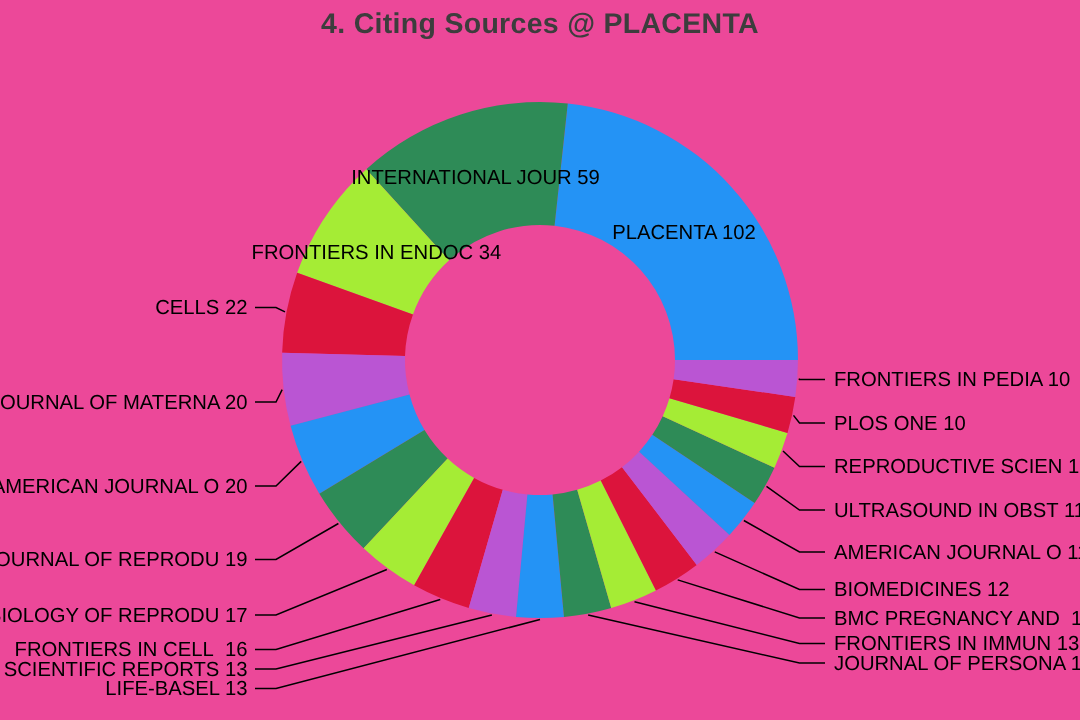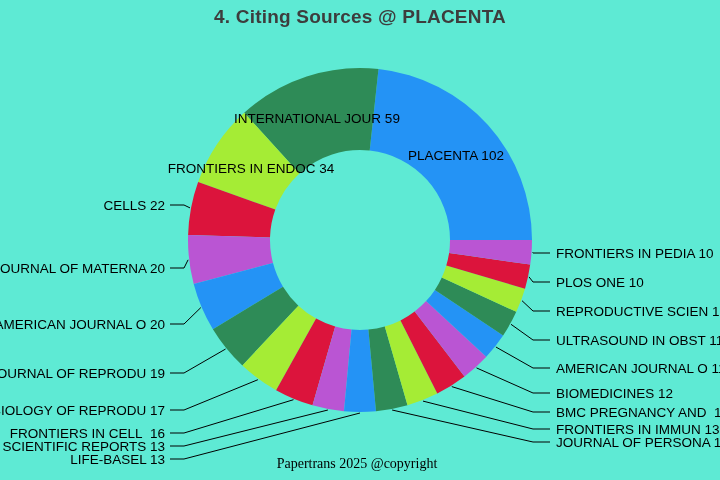--- a/index.html
+++ b/index.html
@@ -1,19 +1,19 @@
 <!DOCTYPE html>
 <html><head>
 <meta charset="utf-8">
 <style>
   html,body{margin:0;padding:0;background:#ffffff;}
   #stage{
     position:relative;
     width:720px;height:480px;
-    background:#5eead4;
+    background:#ec4899;
     overflow:hidden;
     font-family:"Liberation Sans", sans-serif;
   }
   #chart-title{
     position:absolute;top:6px;left:0;width:720px;
     text-align:center;
     font-size:19px;font-weight:bold;color:#3d3d3d;
     letter-spacing:0.2px;
   }
   #chart-svg{position:absolute;top:0;left:0;}
@@ -94,14 +94,13 @@
         <text x="556" y="412" class="slice-label" text-anchor="start" dominant-baseline="central">BMC PREGNANCY AND&nbsp; 13</text>
         <text x="556" y="393" class="slice-label" text-anchor="start" dominant-baseline="central">BIOMEDICINES 12</text>
         <text x="556" y="368" class="slice-label" text-anchor="start" dominant-baseline="central">AMERICAN JOURNAL O 11</text>
         <text x="556" y="340" class="slice-label" text-anchor="start" dominant-baseline="central">ULTRASOUND IN OBST 11</text>
         <text x="556" y="311" class="slice-label" text-anchor="start" dominant-baseline="central">REPRODUCTIVE SCIEN 10</text>
         <text x="556" y="282" class="slice-label" text-anchor="start" dominant-baseline="central">PLOS ONE 10</text>
         <text x="556" y="253" class="slice-label" text-anchor="start" dominant-baseline="central">FRONTIERS IN PEDIA 10</text>
       </g>
   </svg>
 
-  <div id="footer-credit">Papertrans 2025 @copyright</div>
 </div>
 
 </body></html>

